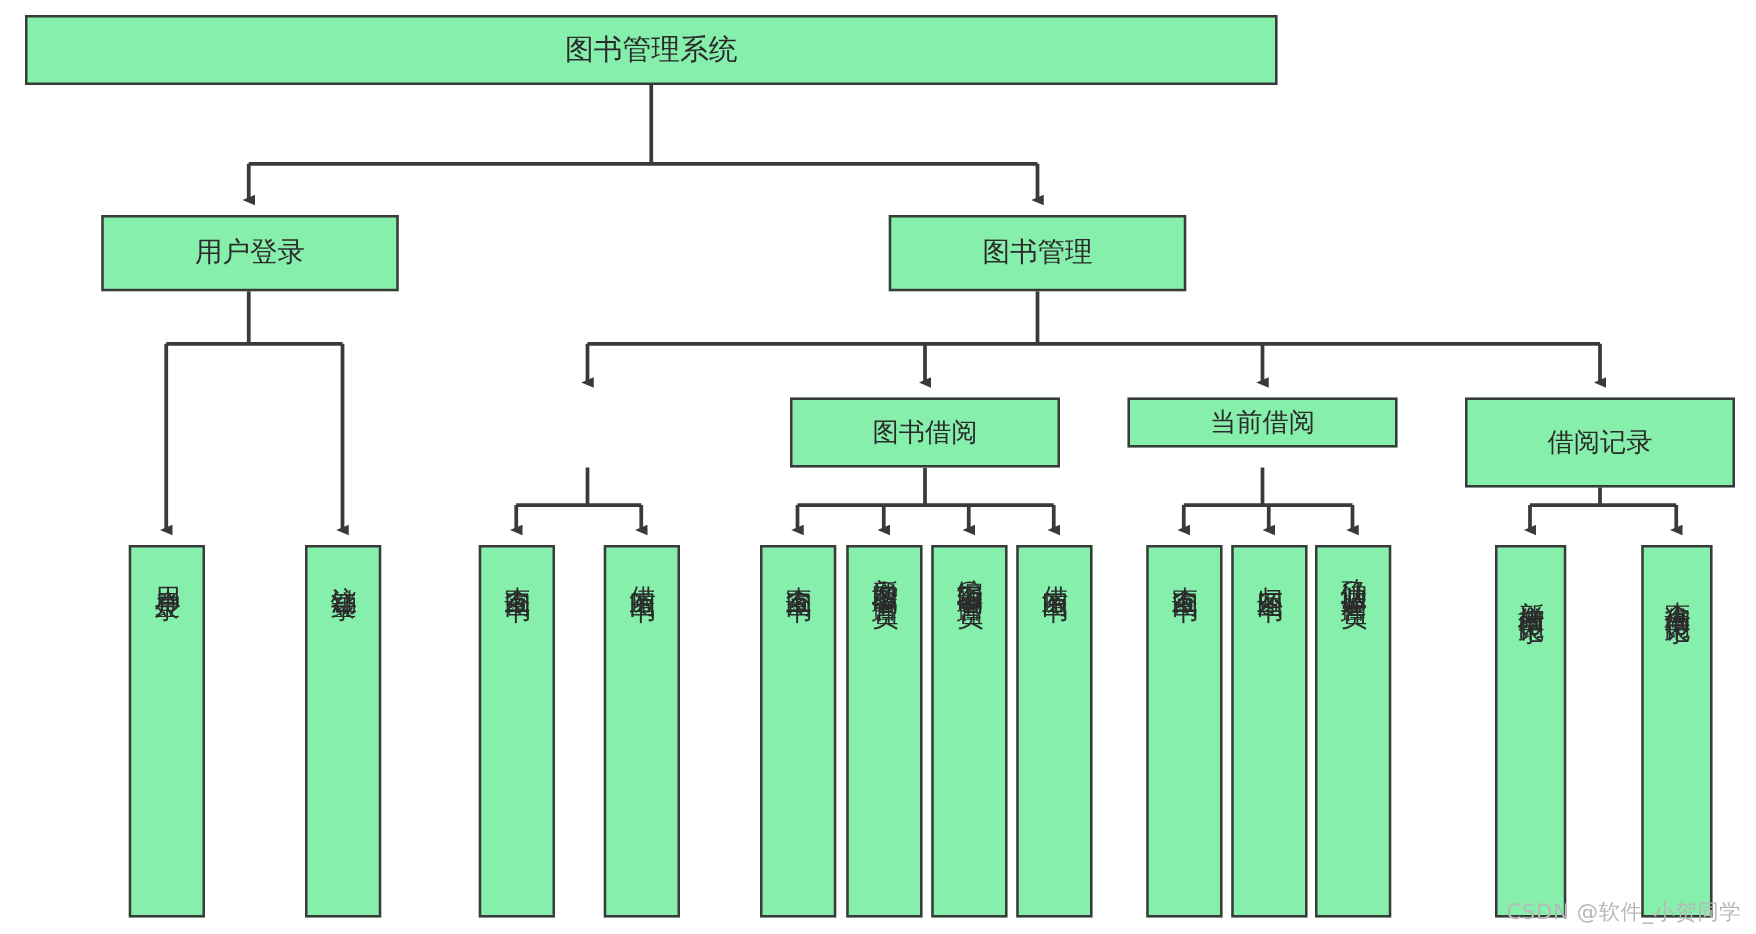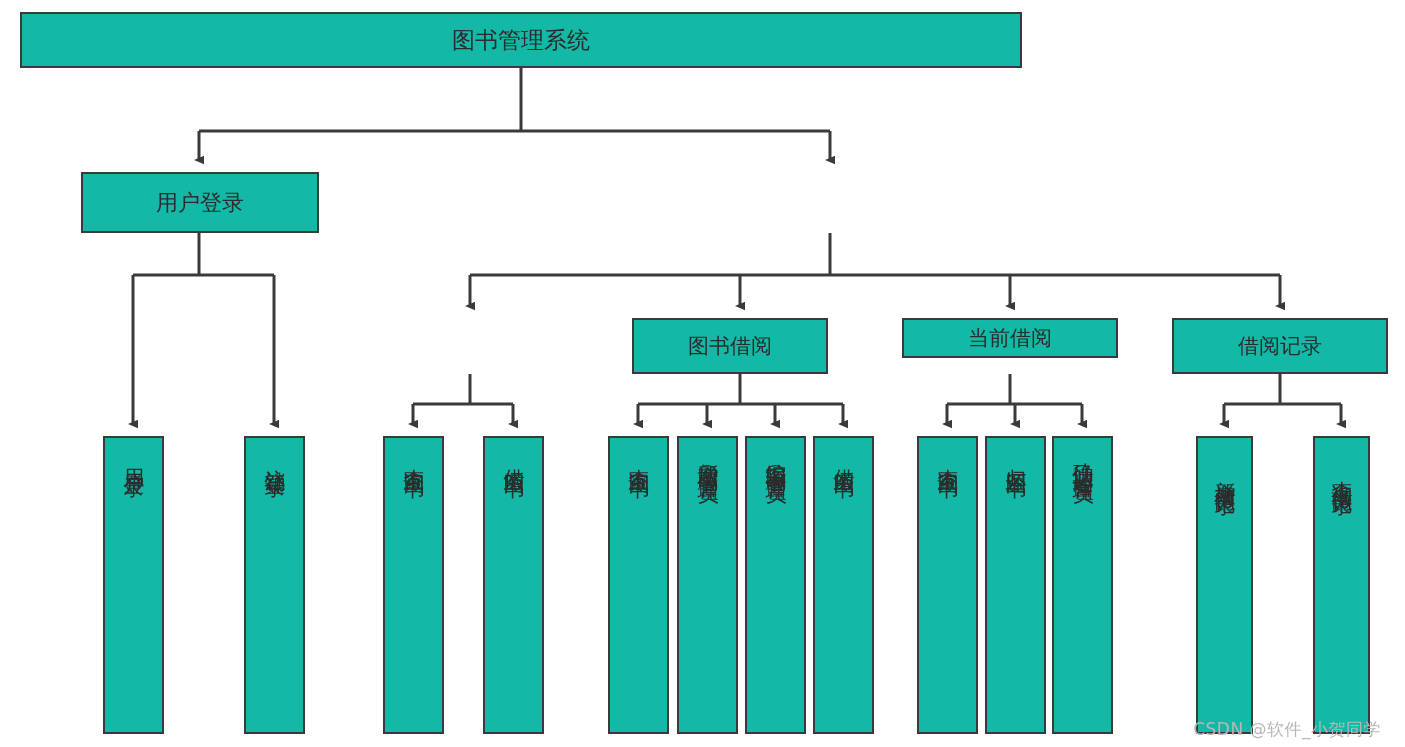--- a/index.html
+++ b/index.html
@@ -12,21 +12,21 @@
     position:relative;
     width:1405px;
     height:747px;
     background:#ffffff;
     overflow:hidden;
   }
   
   .node{
     position:absolute;
     box-sizing:border-box;
-    background:#14b8a6;
+    background:#86efac;
     border:2px solid #3a3a3a;
     display:flex;
     align-items:center;
     justify-content:center;
     text-align:left;
     color:#2b2b2b;
     line-height:1.15;
   }
   .node.root{ font-size:23px; }
   .node.lvl2{ font-size:22px; }
@@ -49,21 +49,21 @@
   
   .edge-layer{
     position:absolute;
     left:0;top:0;
     width:1405px;height:747px;
     pointer-events:none;
   }
   
   .watermark{
     position:absolute;
-    right:24px;
+    right:12px;
     bottom:6px;
     font-size:17px;
     color:#b8b8b8;
     letter-spacing:0.5px;
     white-space:nowrap;
     user-select:none;
     text-align:center;
   }
 </style>
 </head>
@@ -121,28 +121,31 @@
     </g>
   </svg>
 
   <div class="node root" style="left:20px;top:12px;width:1002px;height:56px;">
     <span>图书管理系统</span>
   </div>
 
   <div class="node lvl2" style="left:81px;top:172px;width:238px;height:61px;">
     <span>用户登录</span>
   </div>
+  <div class="node lvl2" style="left:711px;top:172px;width:238px;height:61px;">
+    <span>图书管理</span>
+  </div>
 
-  <div class="node lvl3" style="left:632px;top:318px;width:196px;height:56px;">
+  <div class="node lvl3" style="left:632px;top:318px;width:216px;height:56px;">
     <span>图书借阅</span>
   </div>
   <div class="node lvl3" style="left:902px;top:318px;width:216px;height:40px;">
     <span>当前借阅</span>
   </div>
-  <div class="node lvl3" style="left:1172px;top:318px;width:216px;height:56px;">
+  <div class="node lvl3" style="left:1172px;top:318px;width:216px;height:72px;">
     <span>借阅记录</span>
   </div>
 
   <div class="node leaf" style="left:103px;top:436px;width:61px;height:298px;">
     <span class="vtext">用户登录</span>
   </div>
   <div class="node leaf" style="left:244px;top:436px;width:61px;height:298px;">
     <span class="vtext">注销登录</span>
   </div>
 

